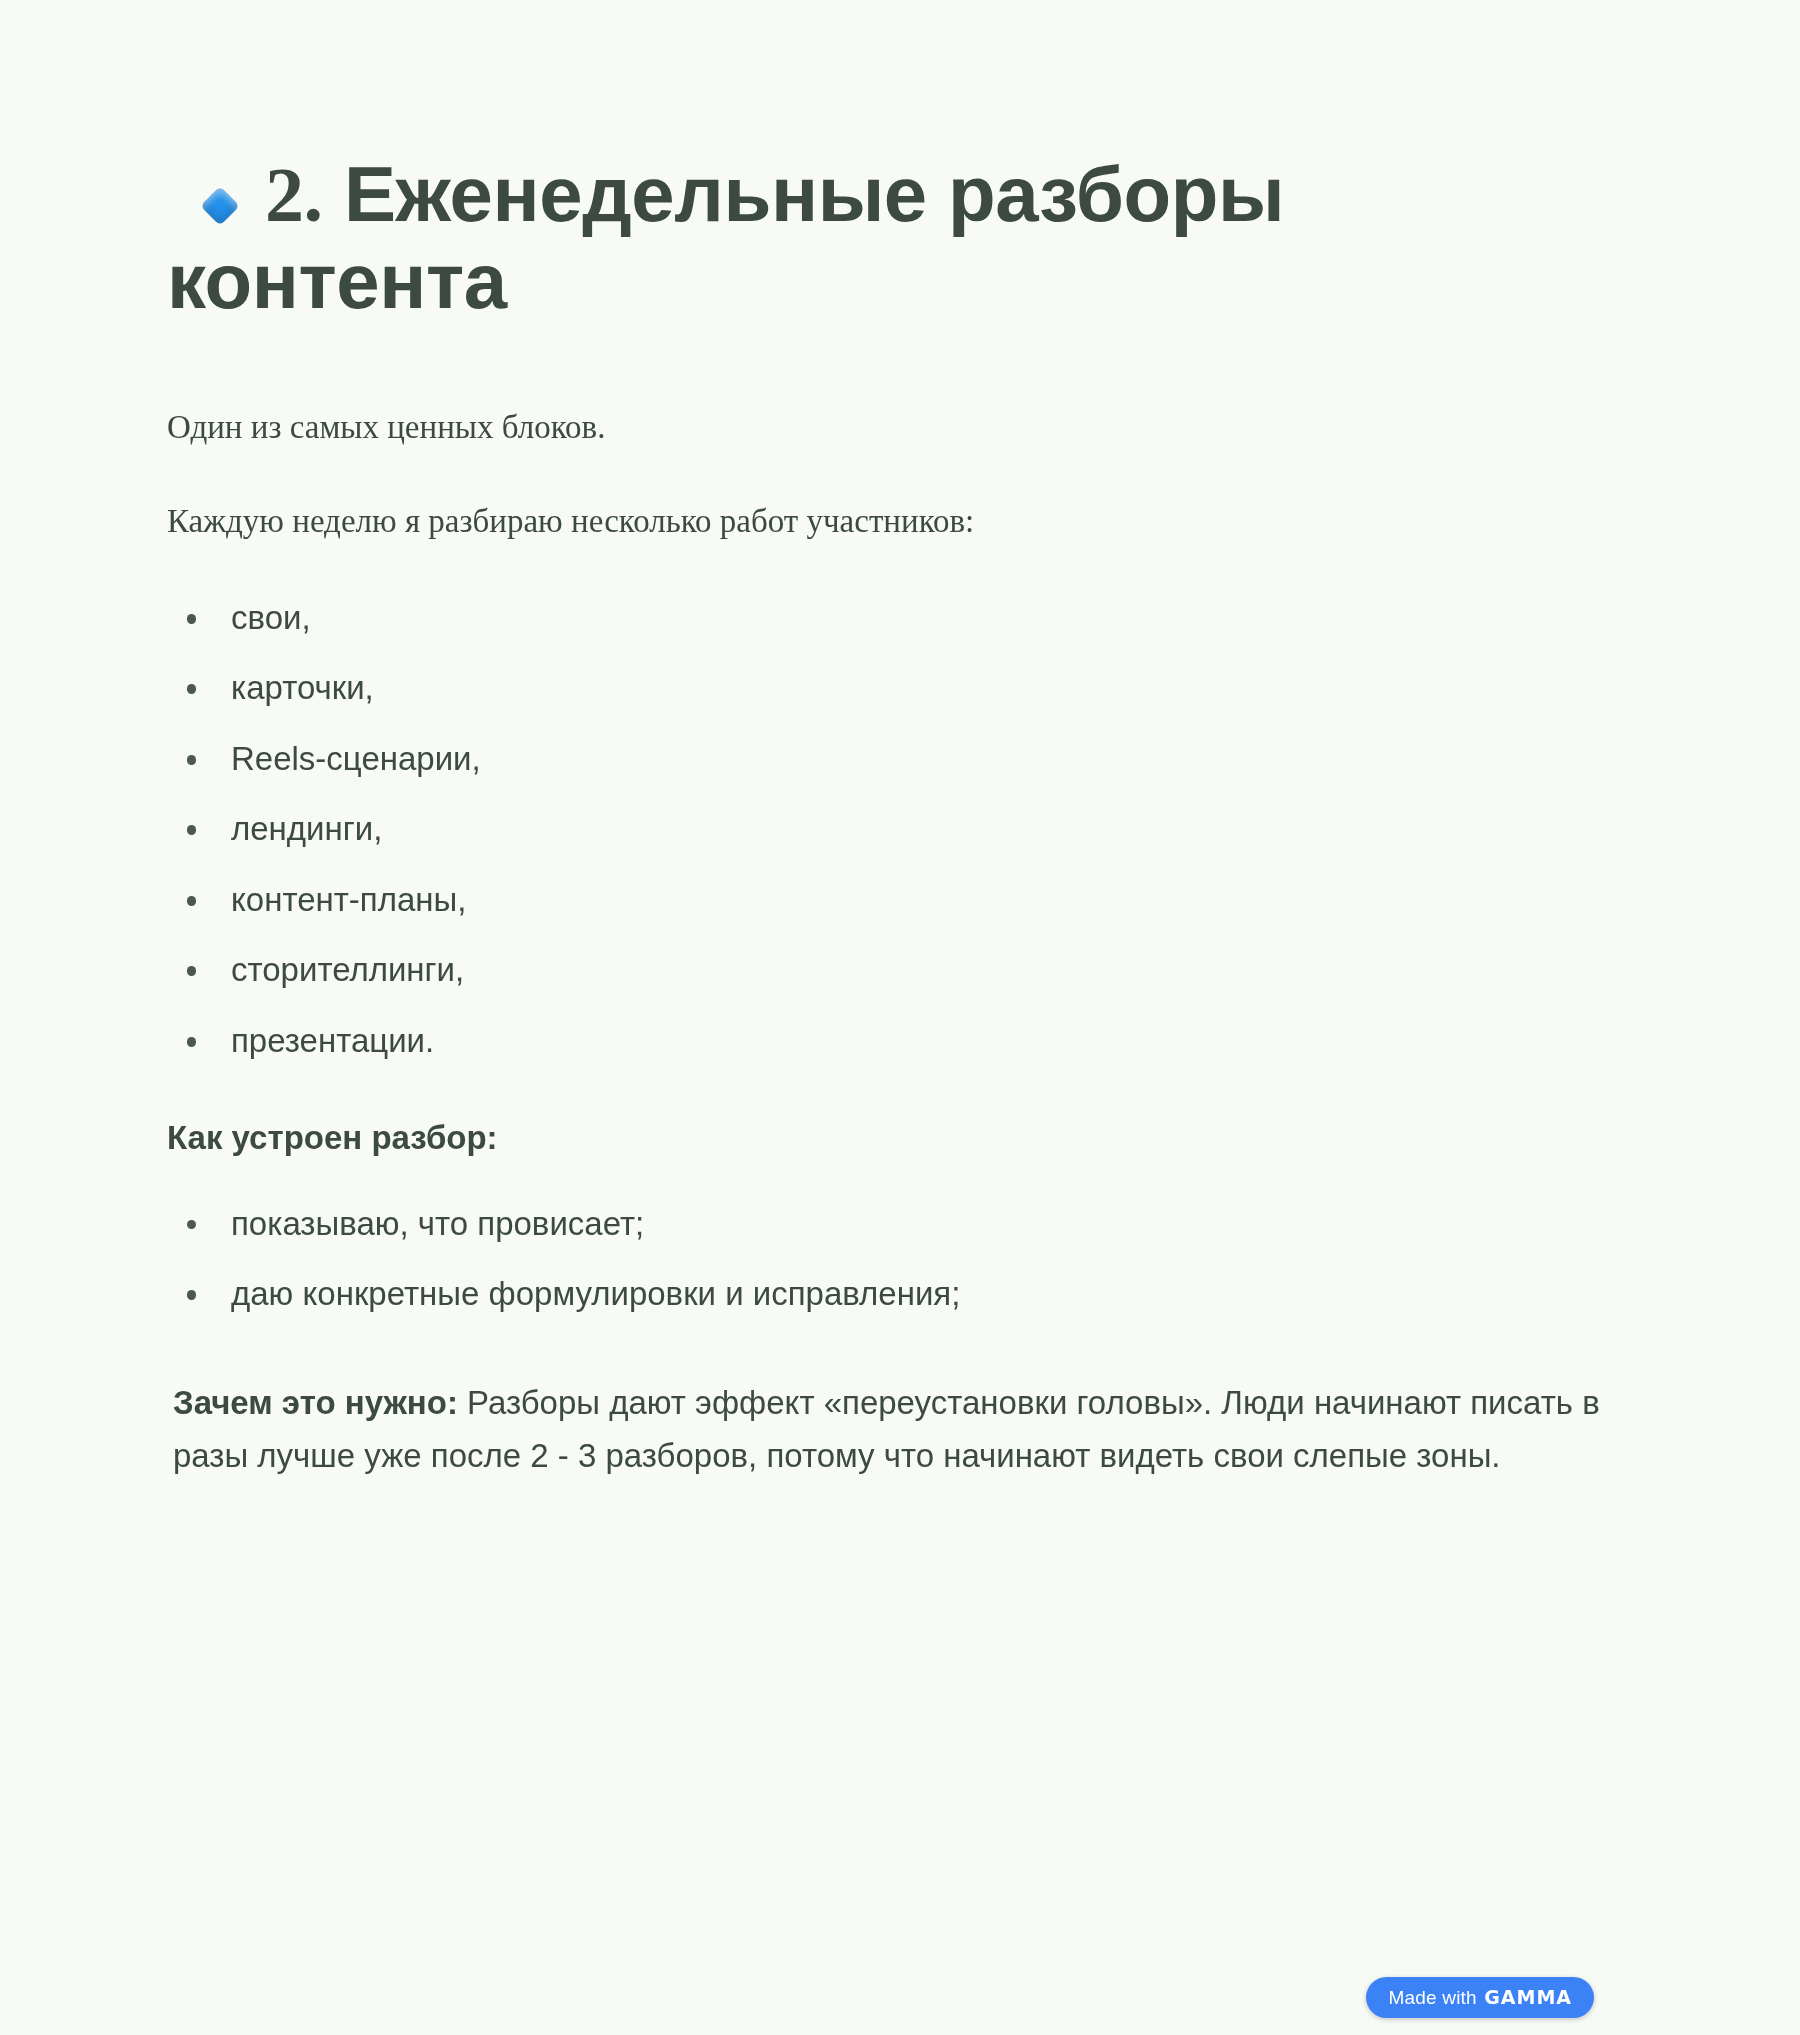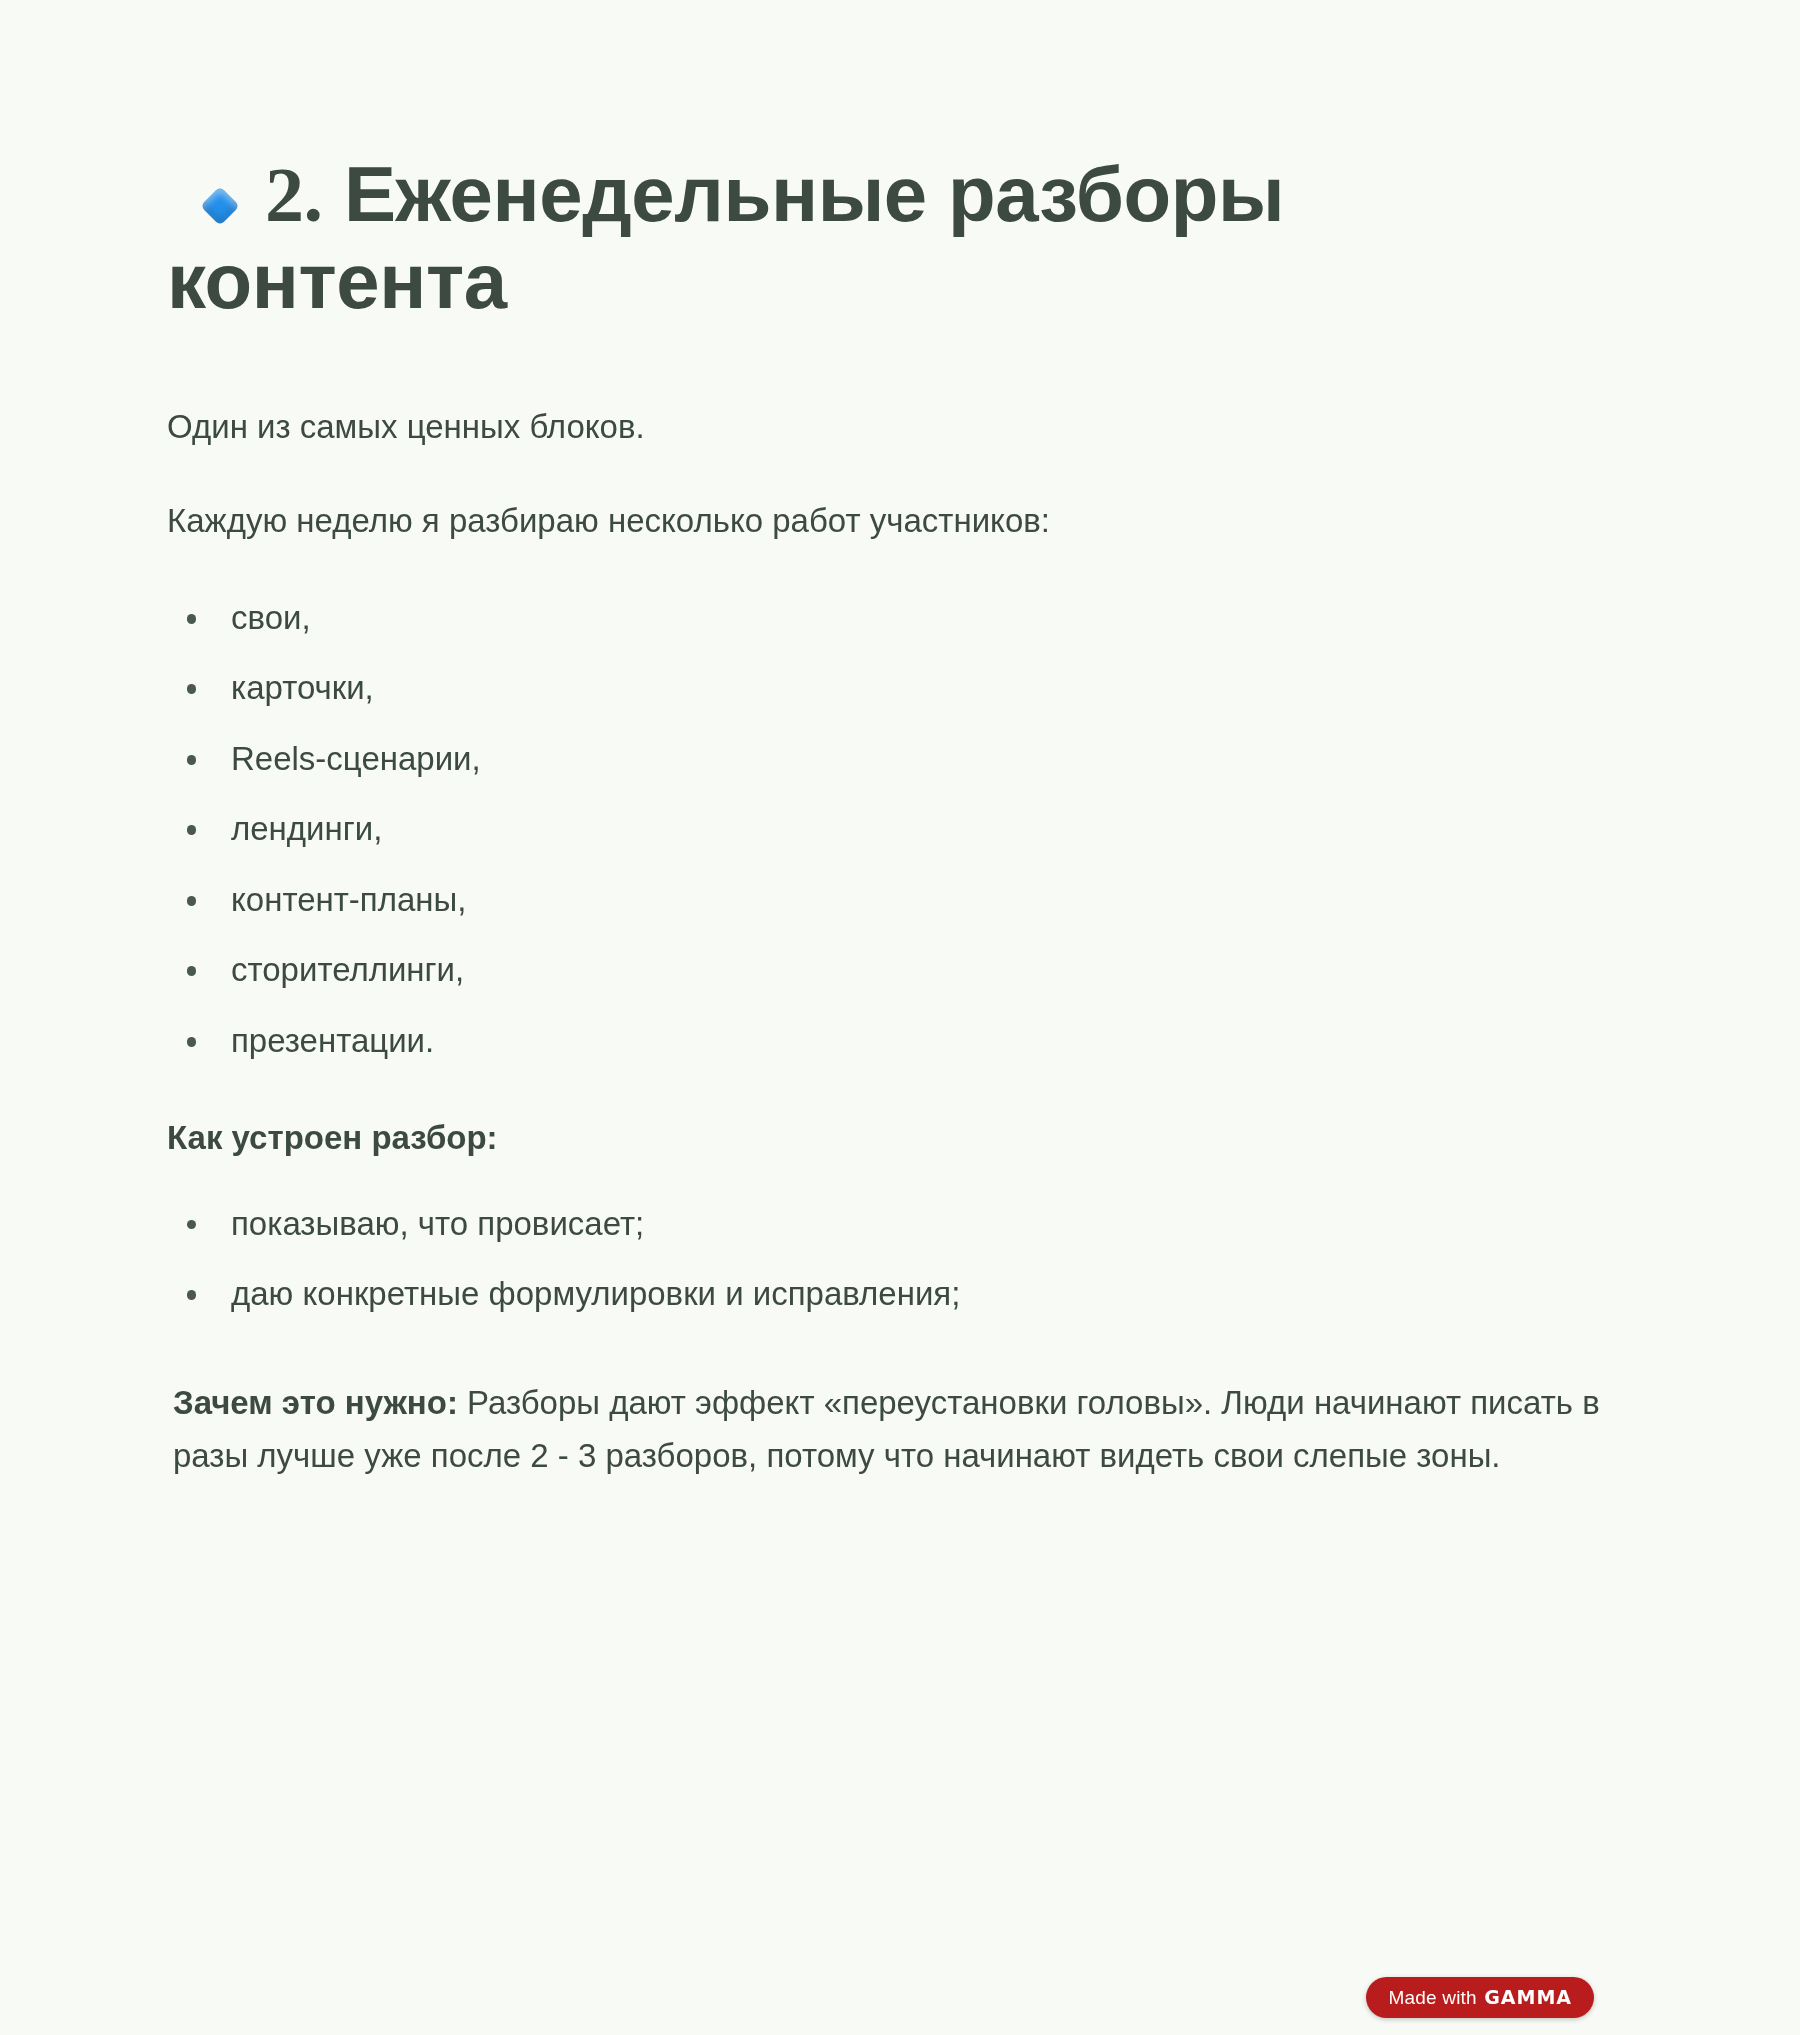--- a/index.html
+++ b/index.html
@@ -66,20 +66,21 @@
   }
 
   
   .para {
     margin: 0;
     font-size: 33px;
     line-height: 1.58;
     color: #3c4a42;
     font-weight: 400;
     max-width: 1433px;
+    font-family: Liberation Serif, serif;
   }
   .para.first { margin-top: 75px; }
   .para.second { margin-top: 42px; }
 
   .subhead {
     margin: 0;
     margin-top: 50px;
     font-size: 33px;
     line-height: 1.4;
     font-weight: 700;
@@ -126,21 +127,21 @@
   ul.bullets li:last-child { margin-bottom: 0; }
 
   
   .gamma-badge {
     position: absolute;
     right: 18px;
     bottom: 18px;
     display: inline-flex;
     align-items: center;
     gap: 7.3px;
-    background: #b91c1c;
+    background: #3b82f6;
     color: #ffffff;
     border-radius: 813px;
     padding: 10.6px 22px 11.4px 22px;
     font-size: 19px;
     line-height: 1;
     letter-spacing: 0.2px;
     box-shadow: 0 1.6px 4.9px rgba(0,0,0,0.22);
     white-space: nowrap;
   }
   .gamma-badge .made-with {

